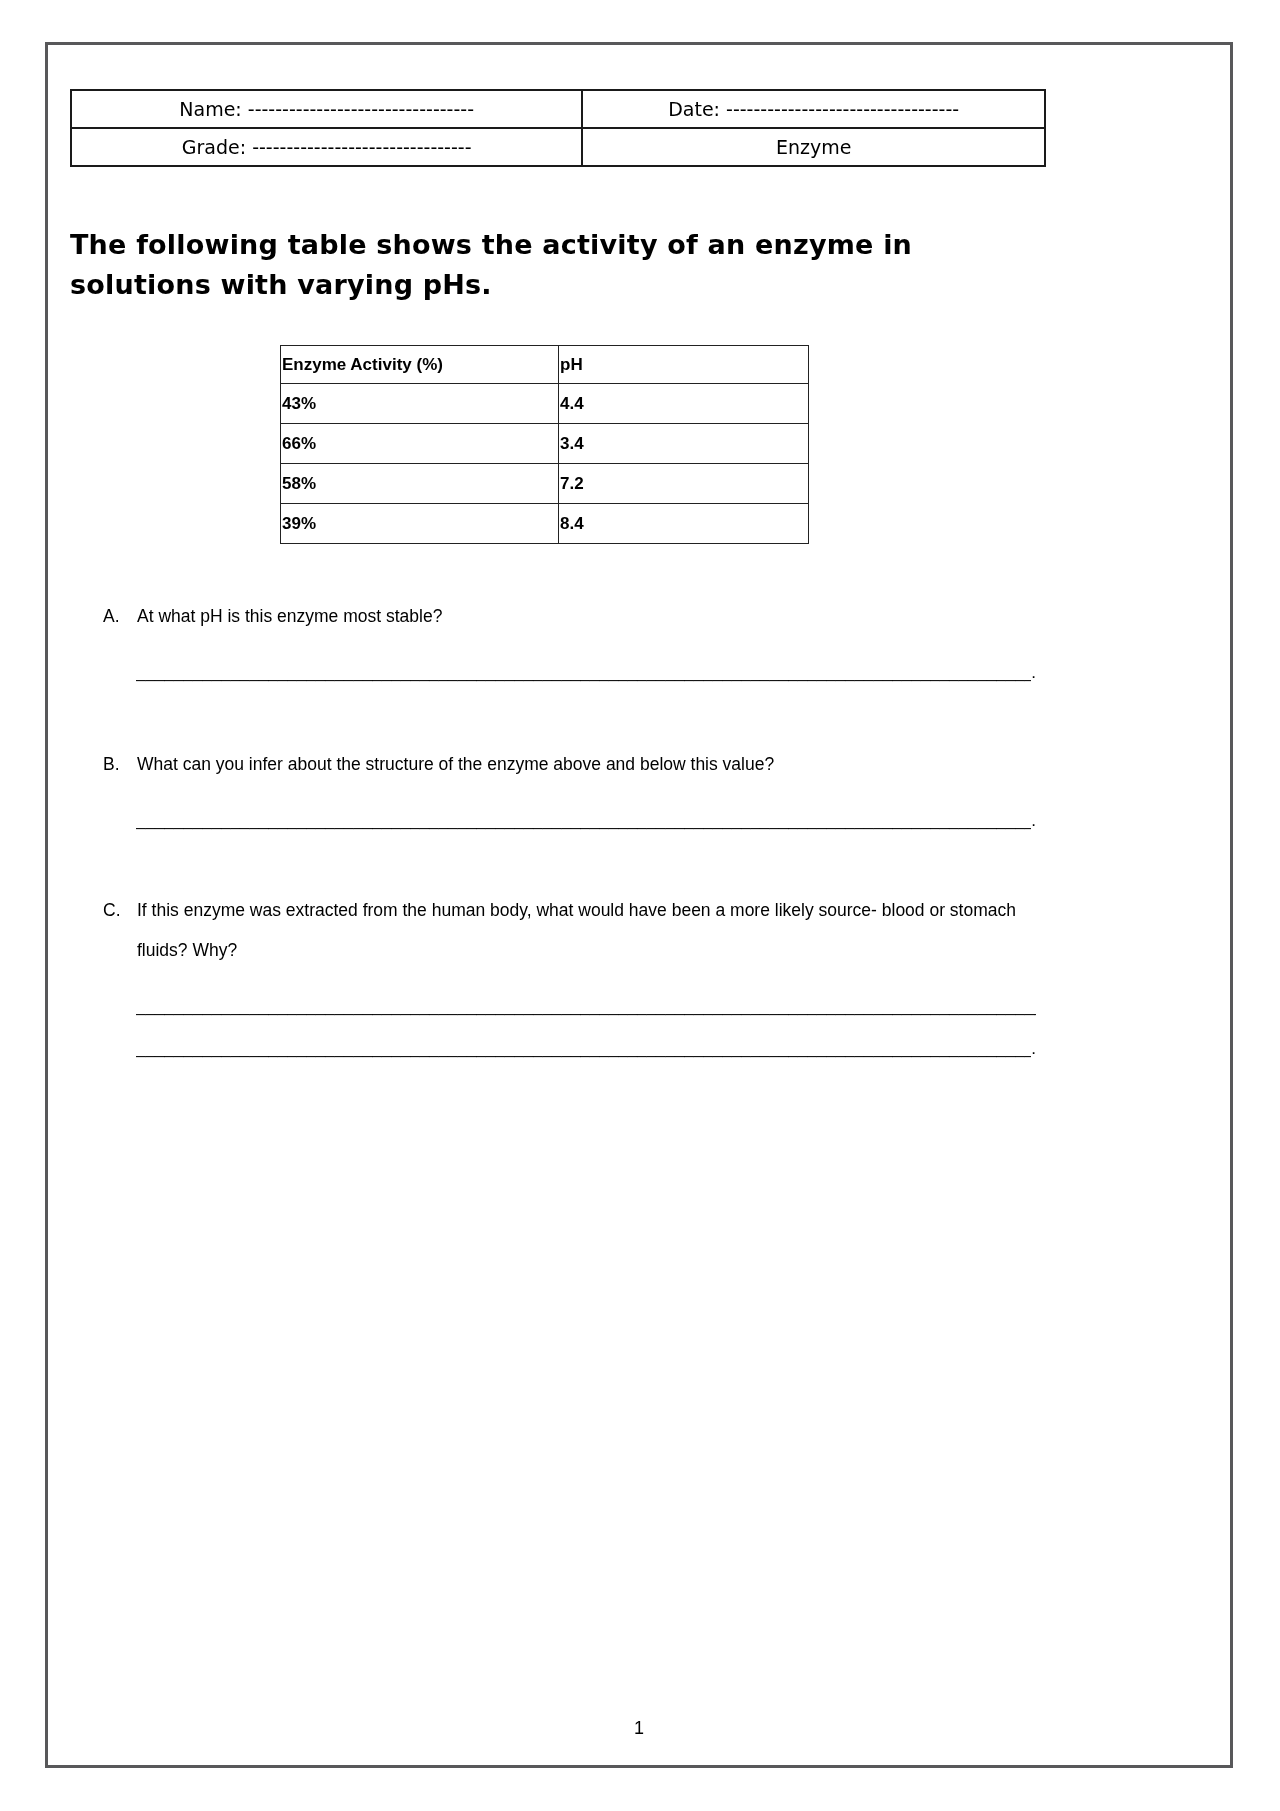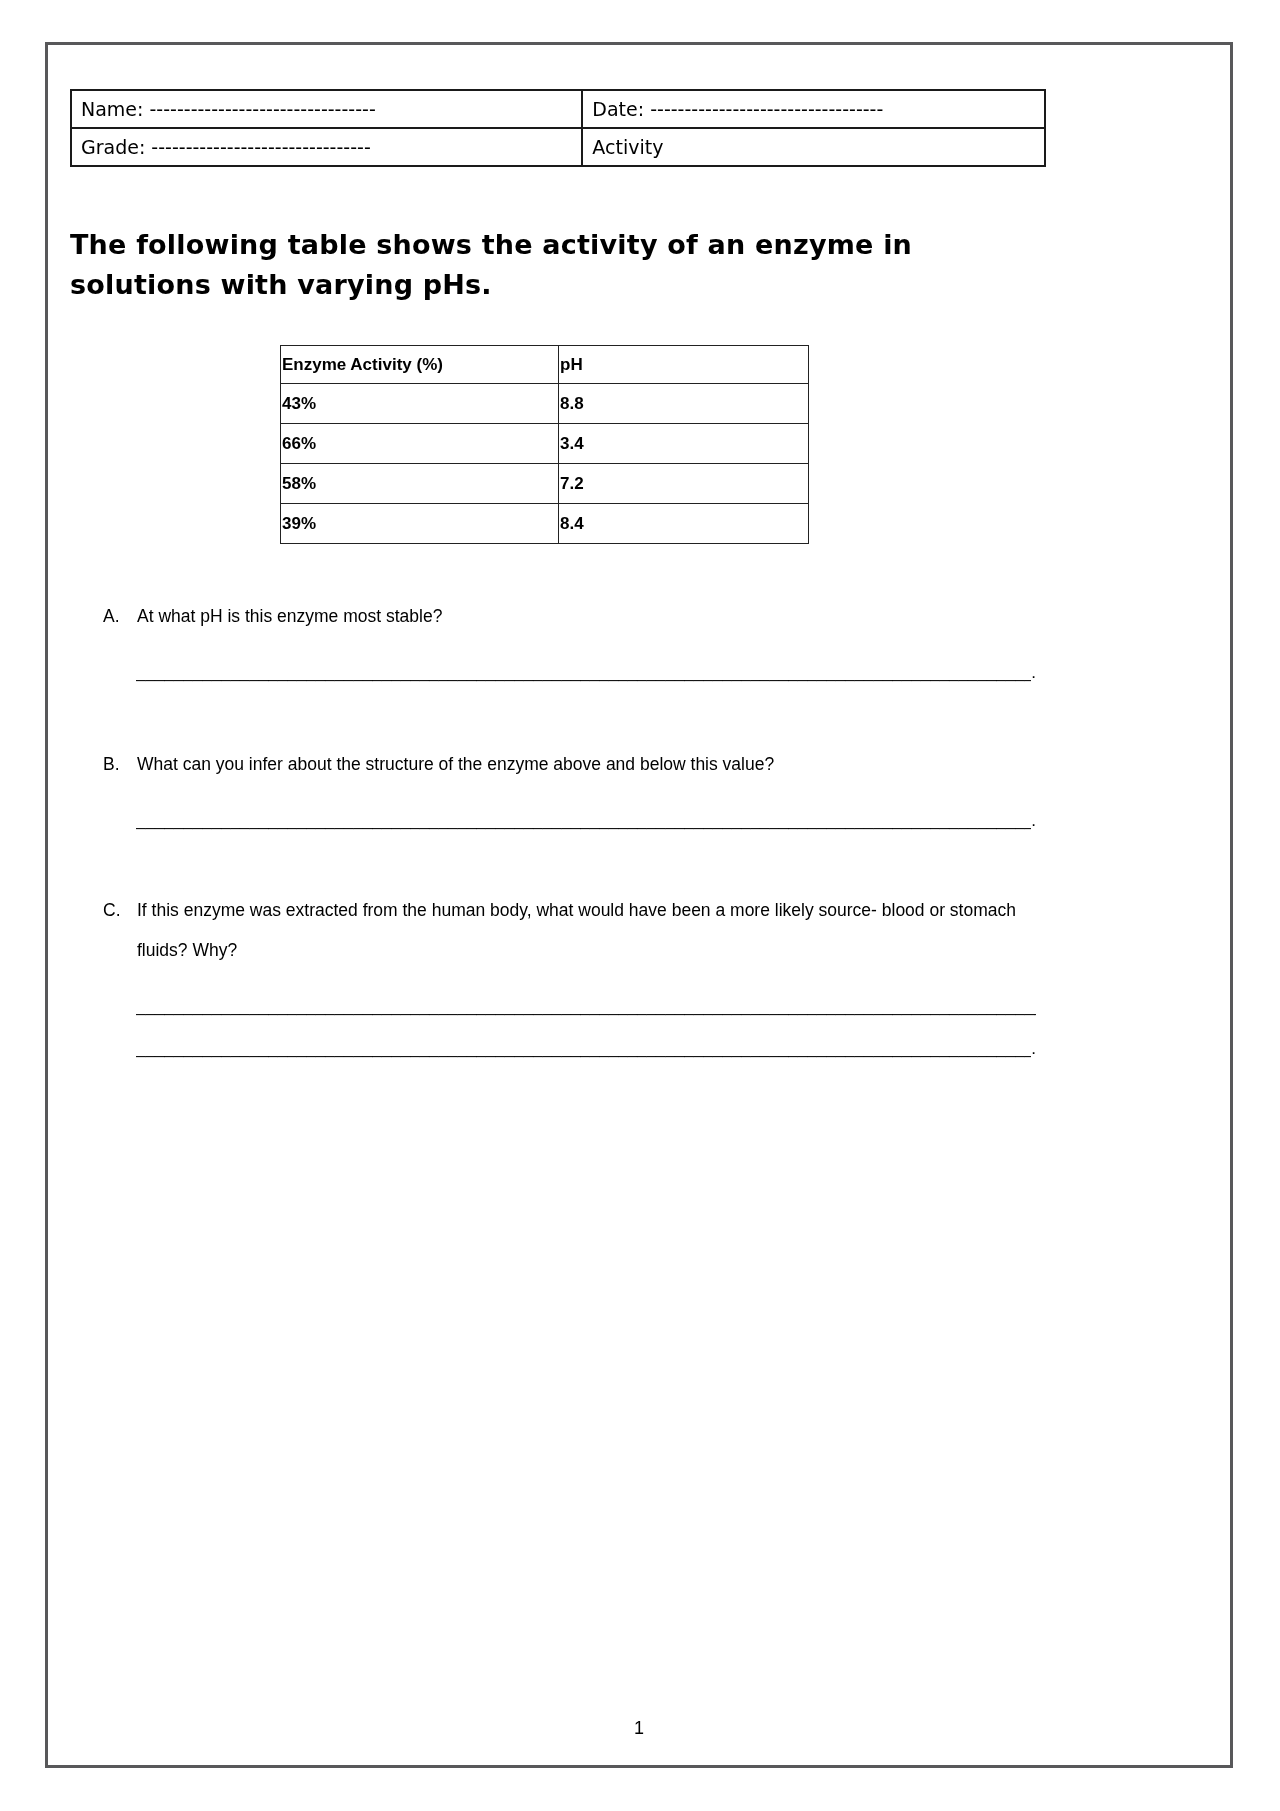--- a/index.html
+++ b/index.html
@@ -33,20 +33,21 @@
     font-size: 19px;
     table-layout: fixed;
   }
   .header-table td {
     border: 2px solid #1a1a1a;
     padding: 5px 9px;
     height: 38px;
     vertical-align: middle;
     white-space: nowrap;
     overflow: hidden;
+    text-align: center;
   }
   .header-table .col-left  { width: 52.5%; }
   .header-table .col-right { width: 47.5%; }
 
   
   .intro {
     margin-top: 58px;
     width: 960px;
     font-family: "DejaVu Sans", sans-serif;
     font-weight: bold;
@@ -118,38 +119,38 @@
 <div class="page-border">
 
   <table class="header-table">
     <tbody>
       <tr>
         <td class="col-left">Name: ---------------------------------</td>
         <td class="col-right">Date: ----------------------------------</td>
       </tr>
       <tr>
         <td class="col-left">Grade: --------------------------------</td>
-        <td class="col-right">Activity</td>
+        <td class="col-right">Enzyme</td>
       </tr>
     </tbody>
   </table>
 
   <div class="intro">The following table shows the activity of an enzyme in solutions with varying pHs.</div>
 
   <table class="data-table">
     <thead>
       <tr>
         <th>Enzyme Activity (%)</th>
         <th>pH</th>
       </tr>
     </thead>
     <tbody>
       <tr>
         <td>43%</td>
-        <td>8.8</td>
+        <td>4.4</td>
       </tr>
       <tr>
         <td>66%</td>
         <td>3.4</td>
       </tr>
       <tr>
         <td>58%</td>
         <td>7.2</td>
       </tr>
       <tr>

